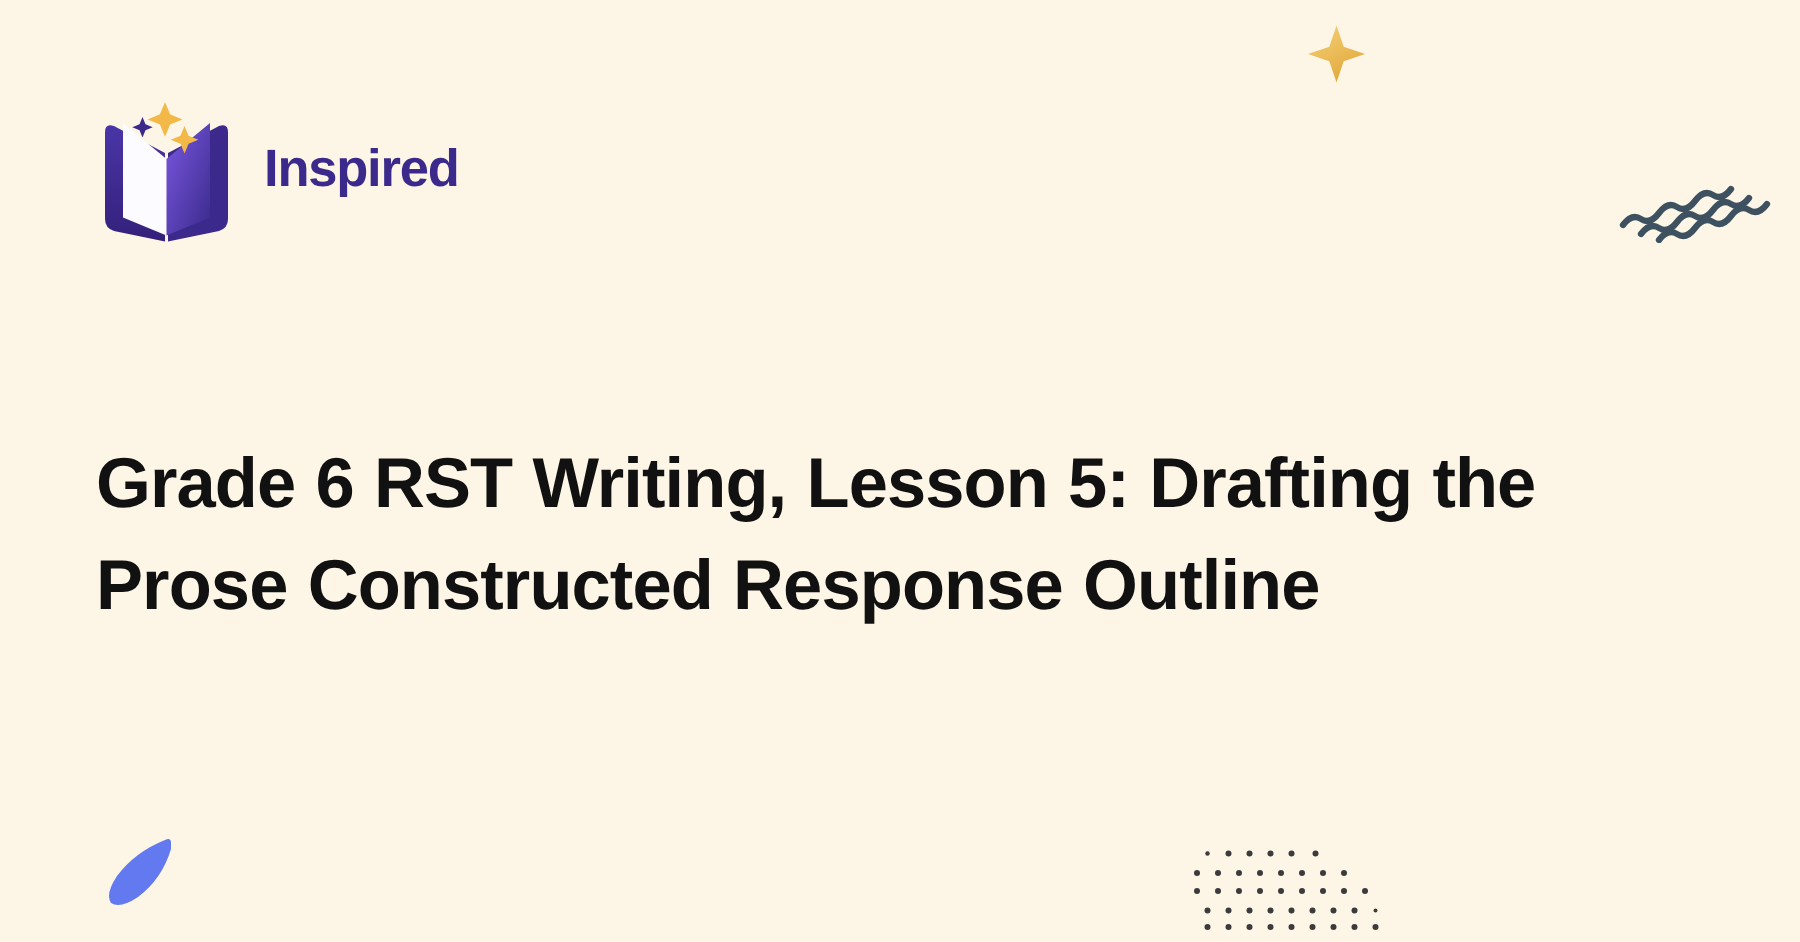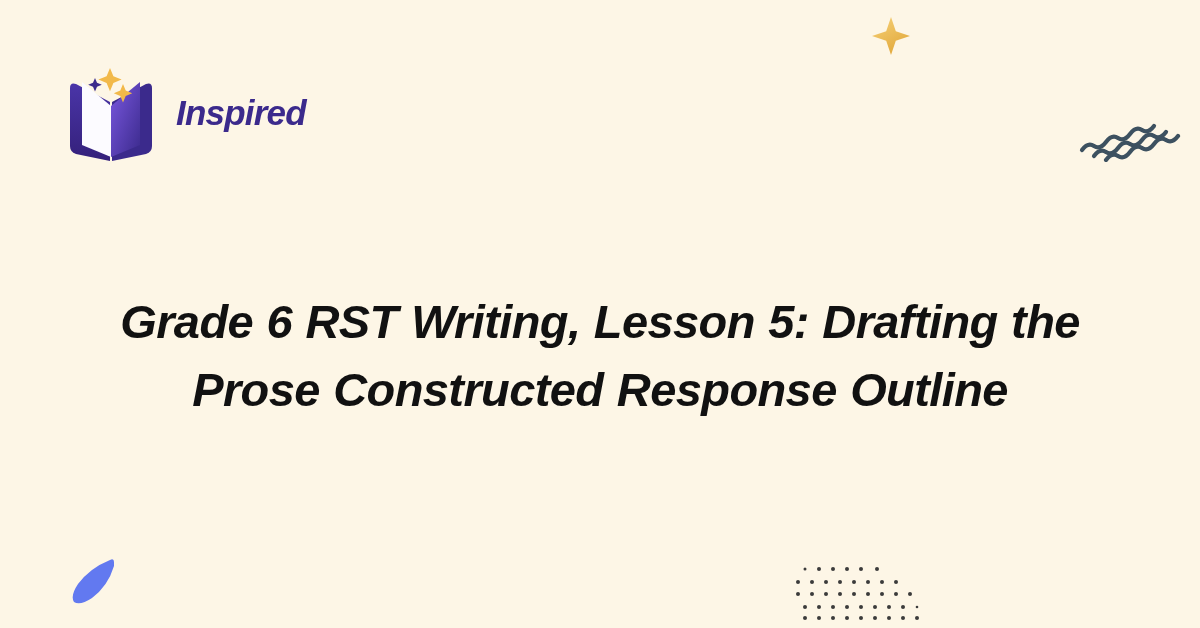--- a/index.html
+++ b/index.html
@@ -16,21 +16,20 @@
     position: relative;
   }
 
   
   .banner {
     position: relative;
     width: 1200px;
     height: 628px;
     background: #FDF6E6;
     overflow: hidden;
-    font-style: italic;
   }
 
   
   .brand {
     position: absolute;
     left: 62px;
     top: 62px;
     display: flex;
     align-items: center;
     gap: 16px;
@@ -59,21 +58,21 @@
     white-space: nowrap;
   }
 
   
   .title-wrap {
     position: absolute;
     left: 0;
     top: 288px;
     width: 1200px;
     padding: 0 64px;
-    text-align: center;
+    text-align: left;
   }
 
   .title {
     font-family: "Liberation Sans", sans-serif;
     font-size: 47px;
     font-weight: 700;
     line-height: 1.44;
     letter-spacing: -0.6px;
     color: #111111;
     word-spacing: 1px;

